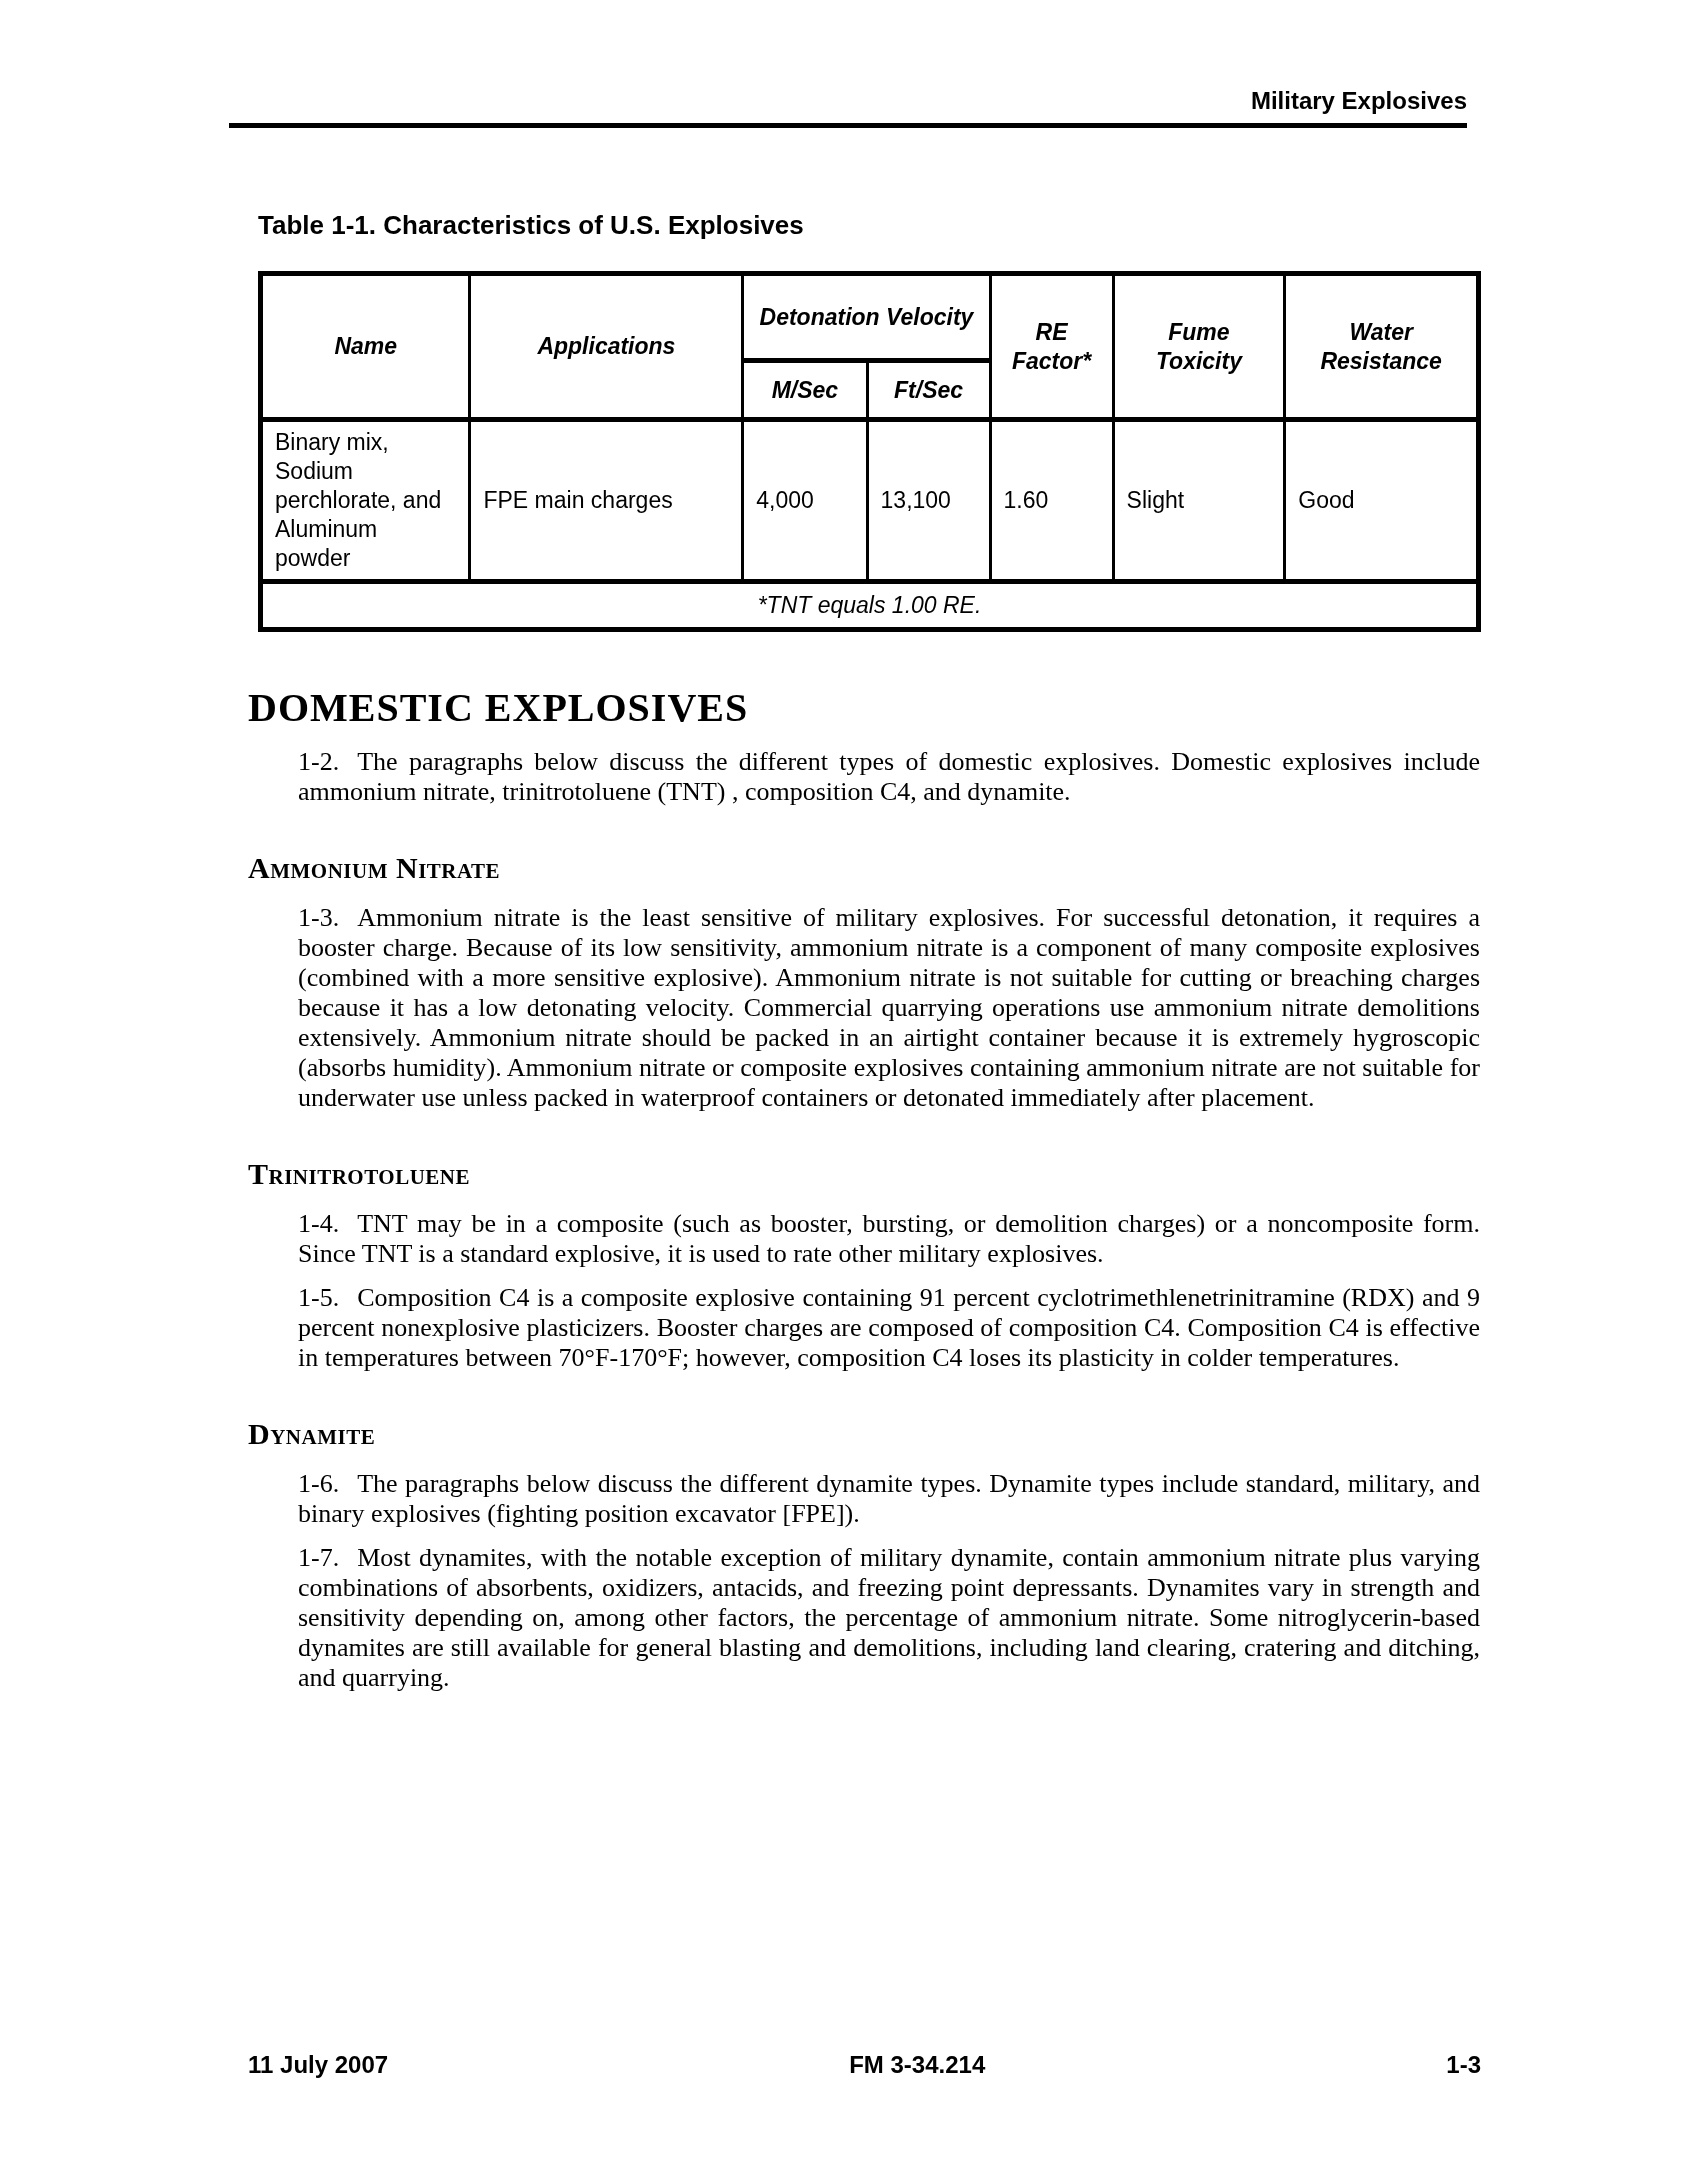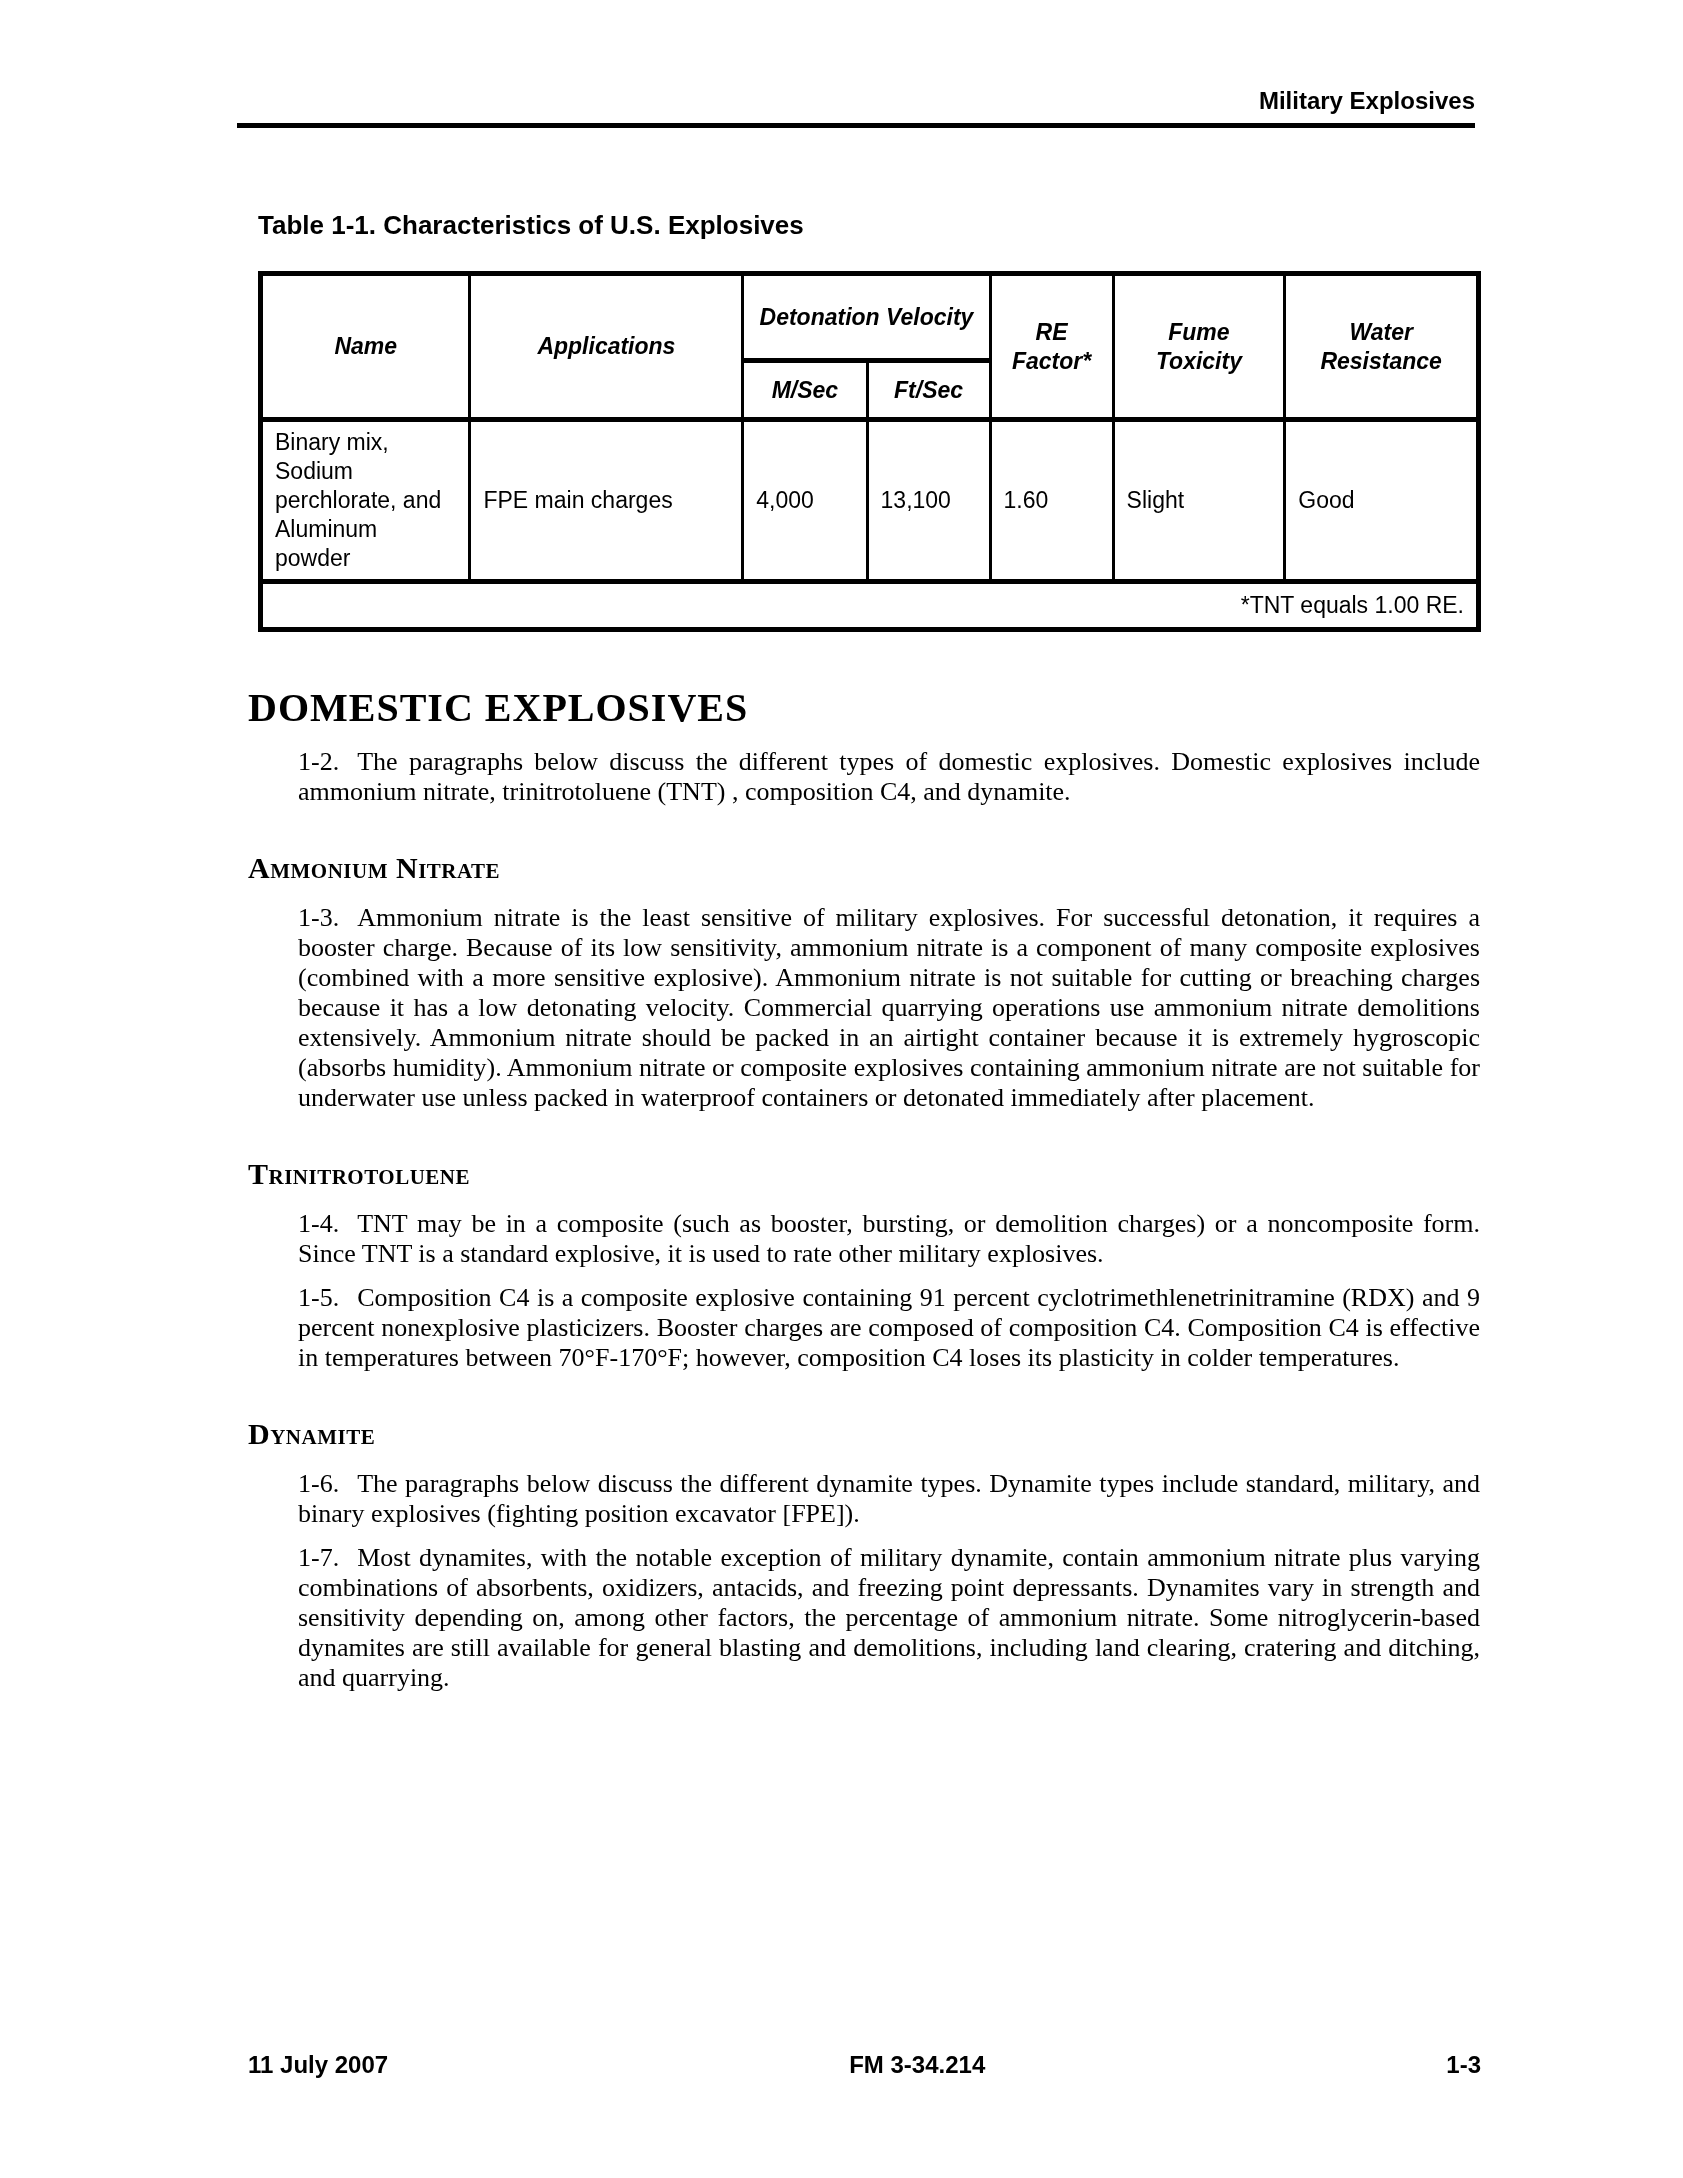--- a/index.html
+++ b/index.html
@@ -10,21 +10,21 @@
     background: #ffffff;
     color: #000000;
     font-family: "Liberation Sans", sans-serif;
     overflow: hidden;
   }
 
   
   .running-header {
     position: absolute;
     top: 87px;
-    left: 237px;
+    left: 229px;
     width: 1238px;
     text-align: right;
     font-weight: bold;
     font-size: 24px;
     padding-bottom: 8px;
     border-bottom: 5px solid #000;
   }
 
   
   .content {
@@ -62,21 +62,21 @@
     text-align: center;
     border-bottom: 5px solid #000;
   }
   .char-table thead tr.top-row { height: 87px; }
   .char-table thead tr.sub-row { height: 59px; }
   .char-table tbody tr.data-row { height: 158px; }
   .char-table tbody tr.data-row td { border-bottom: 5px solid #000; }
   .char-table td.al { text-align: left; }
   .char-table td.ac { text-align: left; }
   .char-table tr.footnote-row { height: 48px; }
-  .char-table tr.footnote-row td { border: none; text-align: right; }
+  .char-table tr.footnote-row td { border: none; text-align: center; font-style: italic; }
 
   .h-main {
     font-family: "Liberation Serif", serif;
     font-weight: bold;
     font-size: 40px;
     letter-spacing: 1px;
     margin: 52px 0 16px 0;
   }
   .sec-heading {
     font-family: "Liberation Serif", serif;

